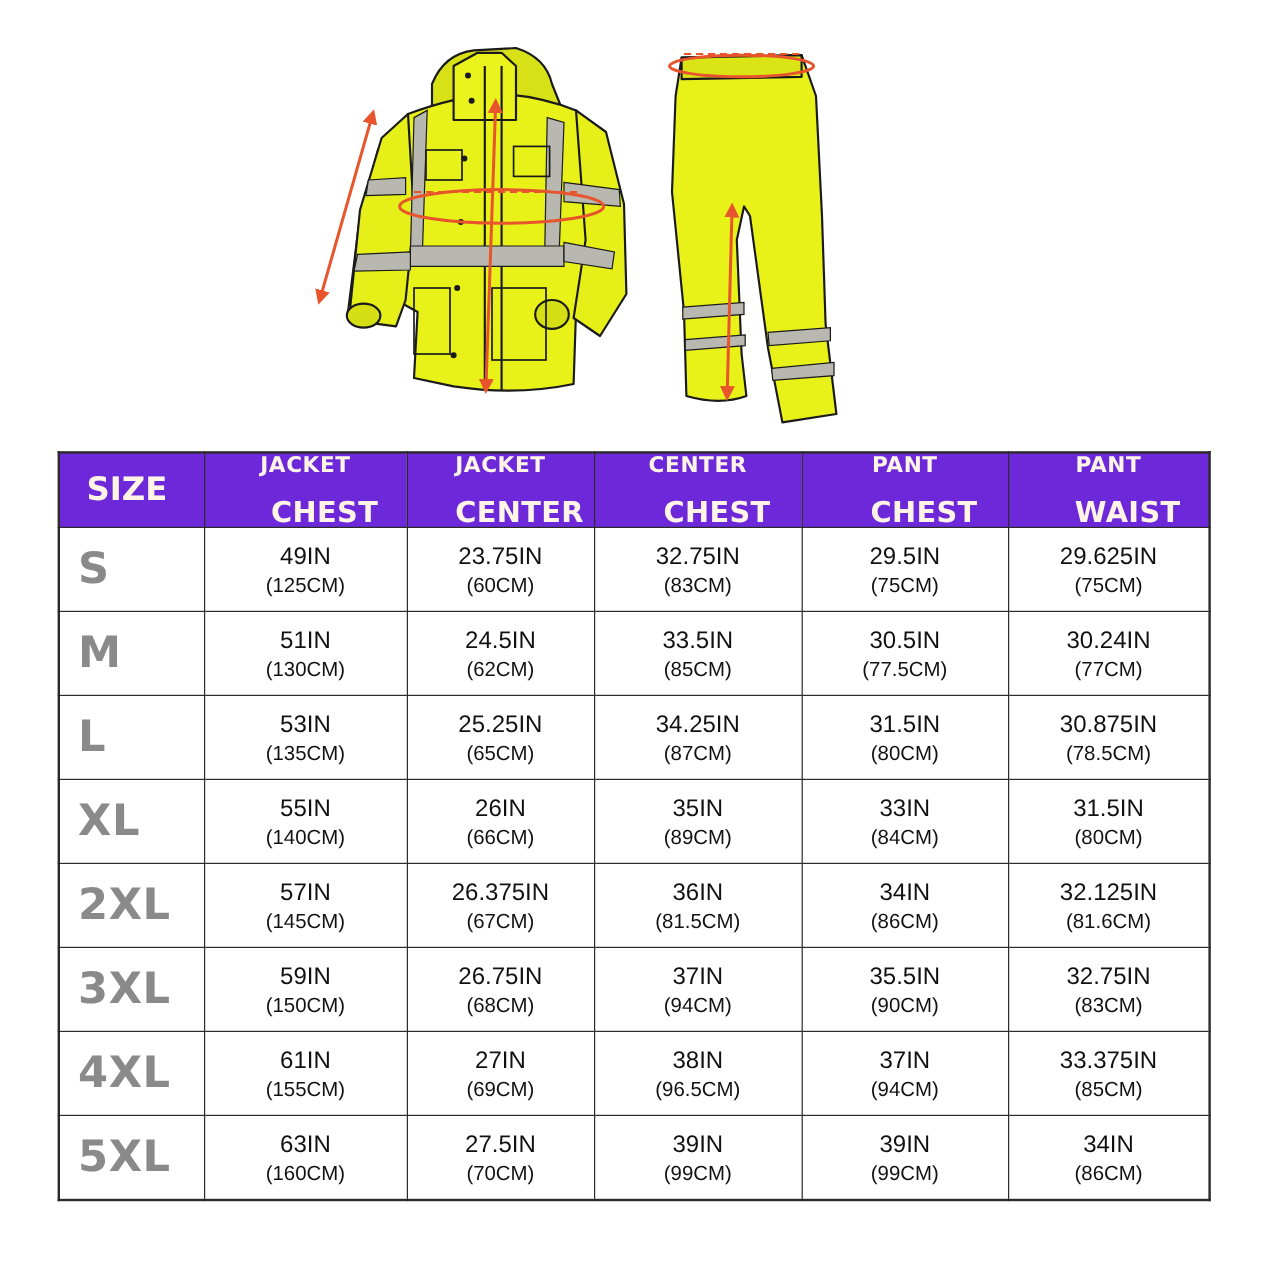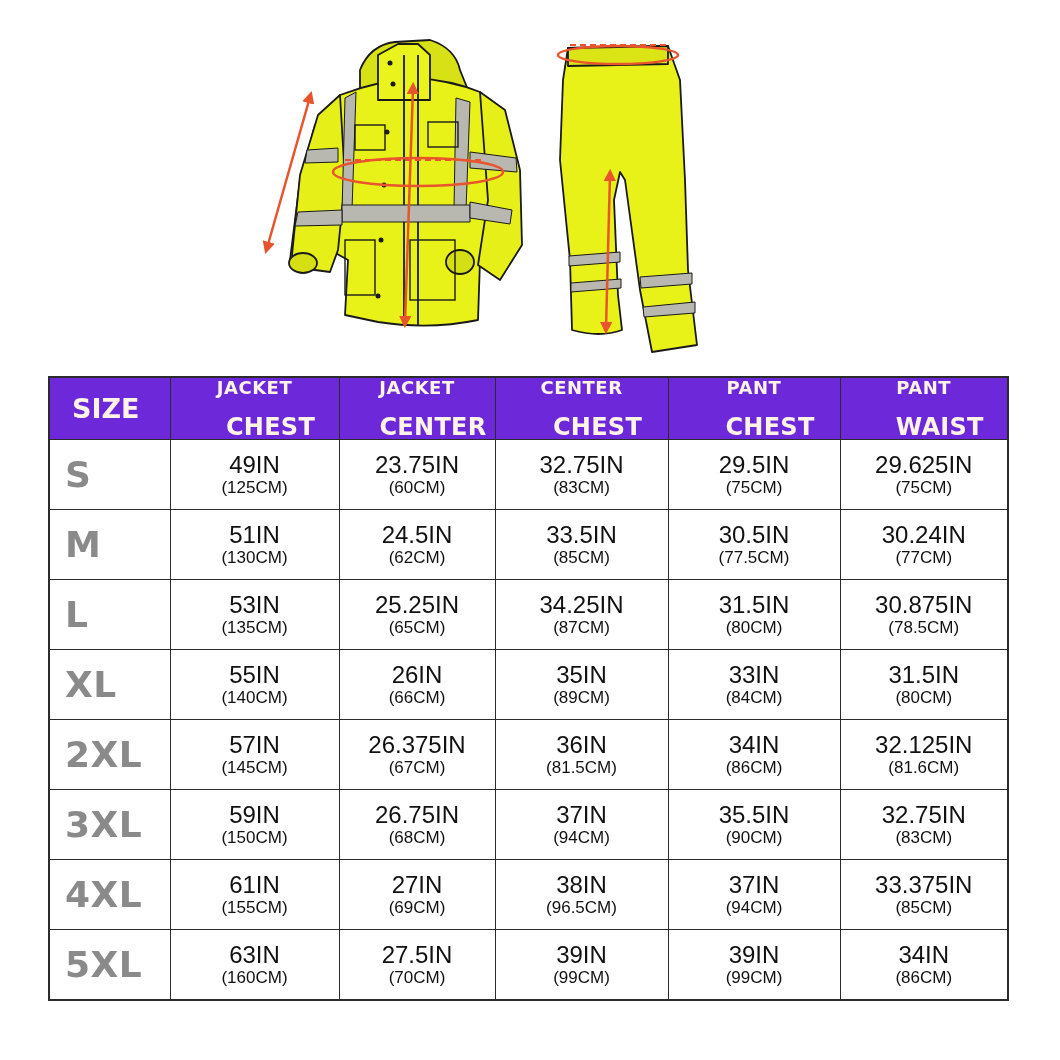--- a/index.html
+++ b/index.html
@@ -30,21 +30,21 @@
   .size-table th.size-head { font-size: 27px; text-align: left; padding-left: 22px; }
   .size-table td {
     height: 69px; padding: 0; border: 1.5px solid #2b2b2b;
     text-align: center; vertical-align: middle; color: #111;
   }
   .size-table td.size-cell {
     text-align: left; padding-left: 15px;
     font-family: "DejaVu Sans", sans-serif; font-weight: bold;
     font-size: 36px; color: #8a8a8a; letter-spacing: 0.5px;
   }
-  .val-in { display: block; font-size: 24px; line-height: 27px; }
+  .val-in { display: block; font-size: 20px; line-height: 27px; }
   .val-cm { display: block; font-size: 17px; line-height: 20px; }
 </style>
 </head>
 <body>
 
 <div class="illustration">
   <svg width="1060" height="370" viewBox="0 0 1060 370">
     <defs>
       <marker id="ah" viewBox="0 0 10 10" refX="5" refY="5" markerWidth="5" markerHeight="5" orient="auto-start-reverse">
         <path d="M0,0 L10,5 L0,10 z" fill="#e8542c"></path>

